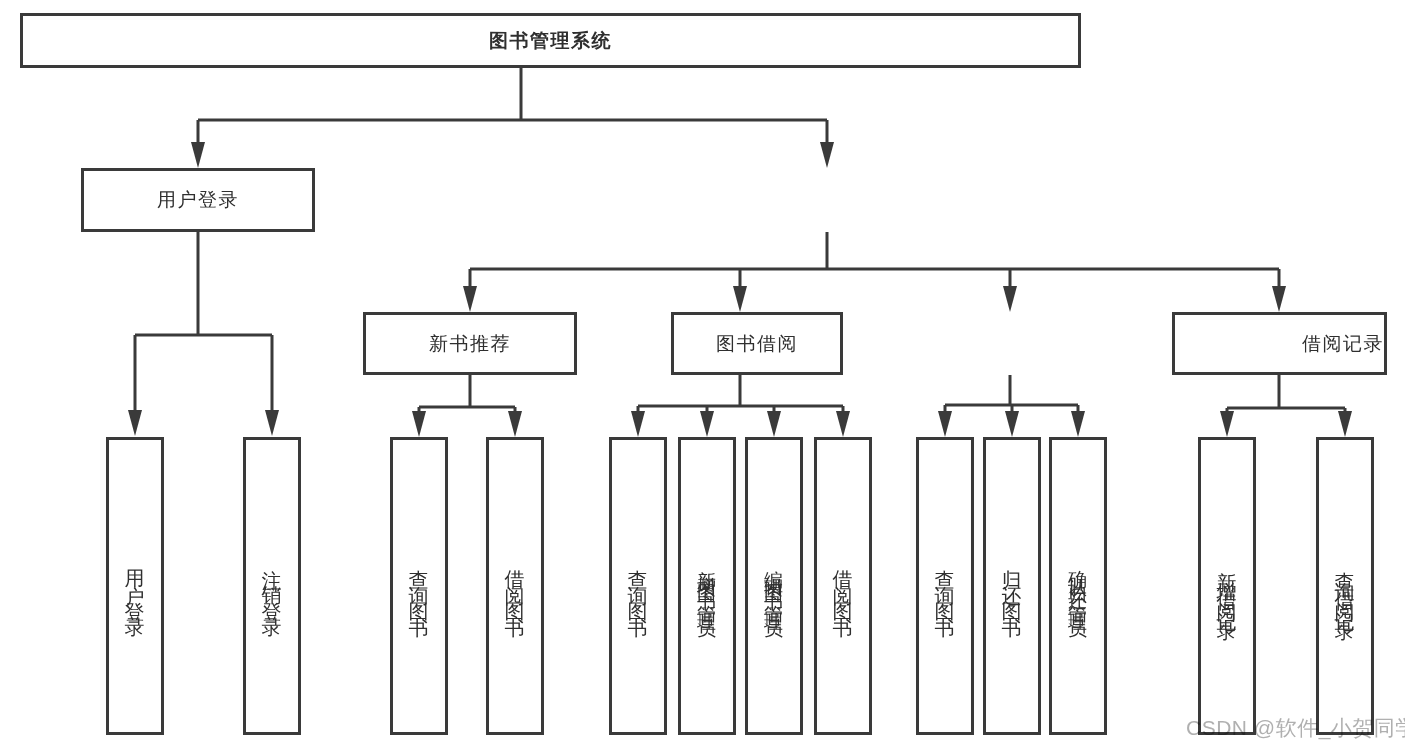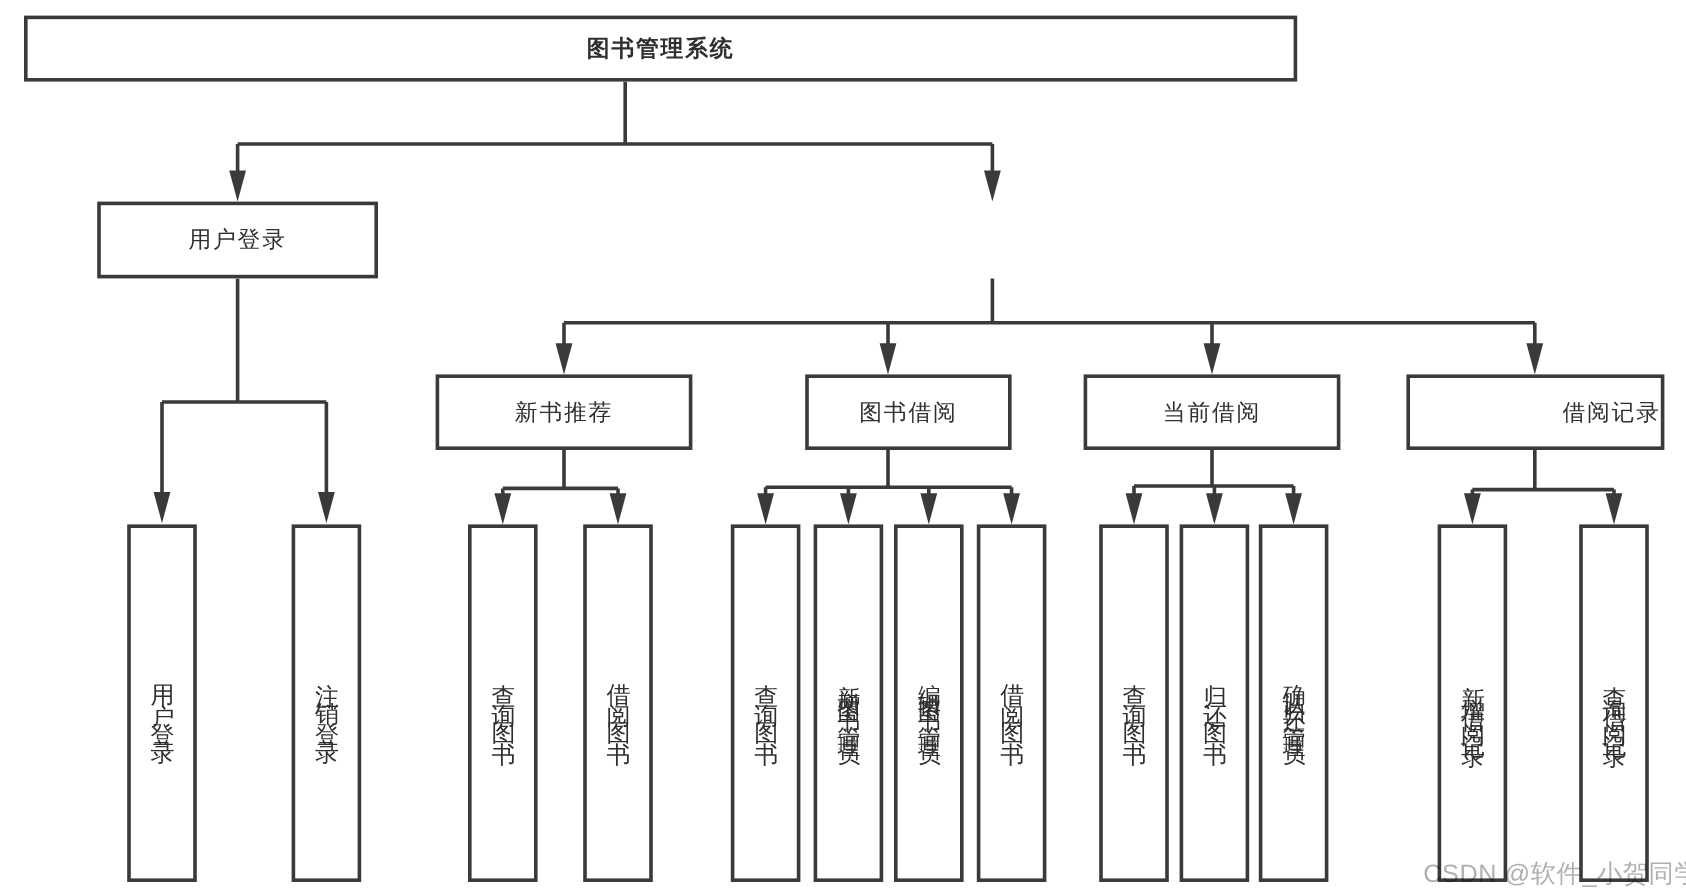--- a/index.html
+++ b/index.html
@@ -99,23 +99,20 @@
   <div class="node node--h" style="left:81px; top:168px; width:234px; height:64px;">
     <span>用户登录</span>
   </div>
 
   <div class="node node--h" style="left:363px; top:312px; width:214px; height:63px;">
     <span>新书推荐</span>
   </div>
   <div class="node node--h" style="left:632px; top:312px; width:172px; height:63px;margin-left:39px;">
     <span>图书借阅</span>
   </div>
-  <div class="node node--h" style="left:903px; top:312px; width:214px; height:63px;">
-    <span>当前借阅</span>
-  </div>
   <div class="node node--h" style="left:1172px; top:312px; width:215px; height:63px;justify-content:flex-end;">
     <span>借阅记录</span>
   </div>
 
   <div class="node node--v ls-lg" style="left:106px;">
     <span class="vtext">用户登录</span>
   </div>
   <div class="node node--v ls-lg" style="left:243px;">
     <span class="vtext">注销登录</span>
   </div>

